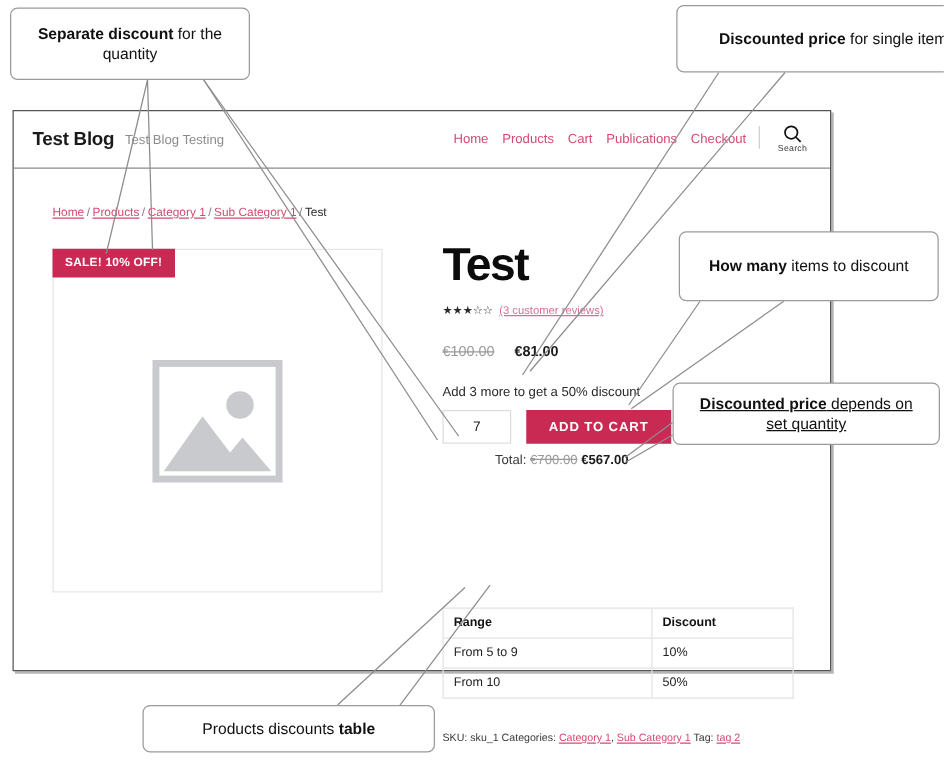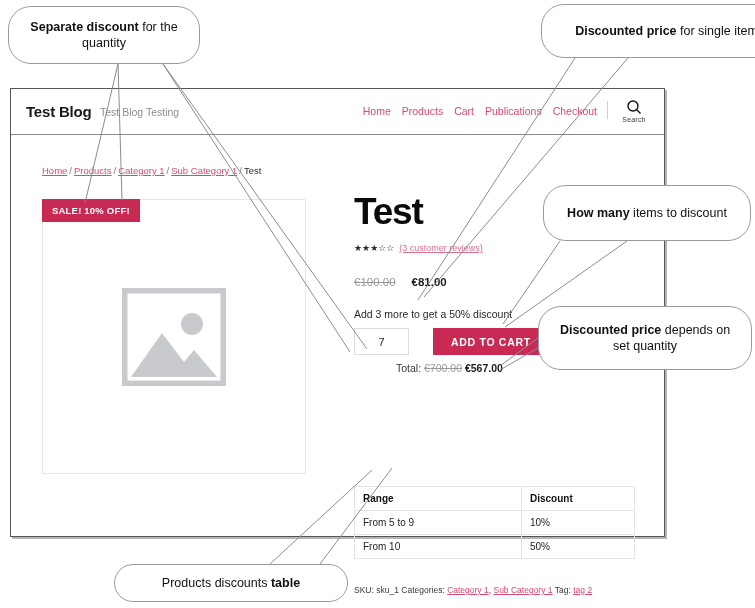--- a/index.html
+++ b/index.html
@@ -90,21 +90,21 @@
   .price-old{color:#9a9a9a;text-decoration:line-through;margin-right:16px;}
   .price-new{font-weight:bold;color:#1c1c1c;text-align:right;}
   .discount-hint{margin-top:20px;font-size:10.5px;color:#2a2a2a;}
   .cart-row{margin-top:8px;display:flex;align-items:stretch;height:27px;}
   .qty-input{
     width:55px;height:27px;border:1px solid #ddd;box-sizing:border-box;
     font-family:"Liberation Sans", sans-serif;font-size:11px;color:#222;
     text-align:center;background:#fff;outline:none;
   }
   .add-to-cart{
-    margin-left:24px;background:#c92a54;color:#fff;border:none;
+    margin-left:12px;background:#c92a54;color:#fff;border:none;
     font-family:"Liberation Sans", sans-serif;
     font-size:10.5px;font-weight:bold;letter-spacing:0.7px;
     padding:0 18px;cursor:pointer;
   }
   .total-row{
     margin-top:7px;margin-left:42px;font-size:10.5px;color:#3a3a3a;
   }
   .total-old{color:#9a9a9a;text-decoration:line-through;}
   .total-new{font-weight:bold;color:#1c1c1c;}
 
@@ -123,31 +123,31 @@
   
   .product-meta{
     position:absolute;left:343px;top:496px;font-size:8.5px;color:#3a3a3a;
     white-space:nowrap;
   }
   .product-meta a{color:#d44a72;text-decoration:underline;}
 
   
   .callout{
     position:absolute;
-    border:1px solid #9a9a9a;border-radius:23px;background:#fff;
+    border:1px solid #9a9a9a;border-radius:6px;background:#fff;
     font-size:12.5px;color:#111;line-height:1.32;
     display:flex;align-items:center;justify-content:center;
     text-align:center;box-sizing:border-box;padding:6px 12px;
     z-index:5;
   }
   .callout b{font-weight:bold;}
   .c-separate{left:8px;top:6px;width:192px;height:58px;}
   .c-single{left:541px;top:4px;width:251px;height:54px;}
   .c-howmany{left:543px;top:185px;width:208px;height:56px;}
-  .c-depends{left:538px;top:306px;width:214px;height:64px;}
+  .c-depends{left:538px;top:306px;width:214px;height:50px;text-decoration:underline;}
   .c-table{left:114px;top:564px;width:234px;height:38px;}
 
   svg.leaders{position:absolute;left:0;top:0;width:755px;height:608px;z-index:4;pointer-events:none;}
 </style>
 </head>
 <body>
 
 <div class="stage">
 
   <div class="page-frame">

